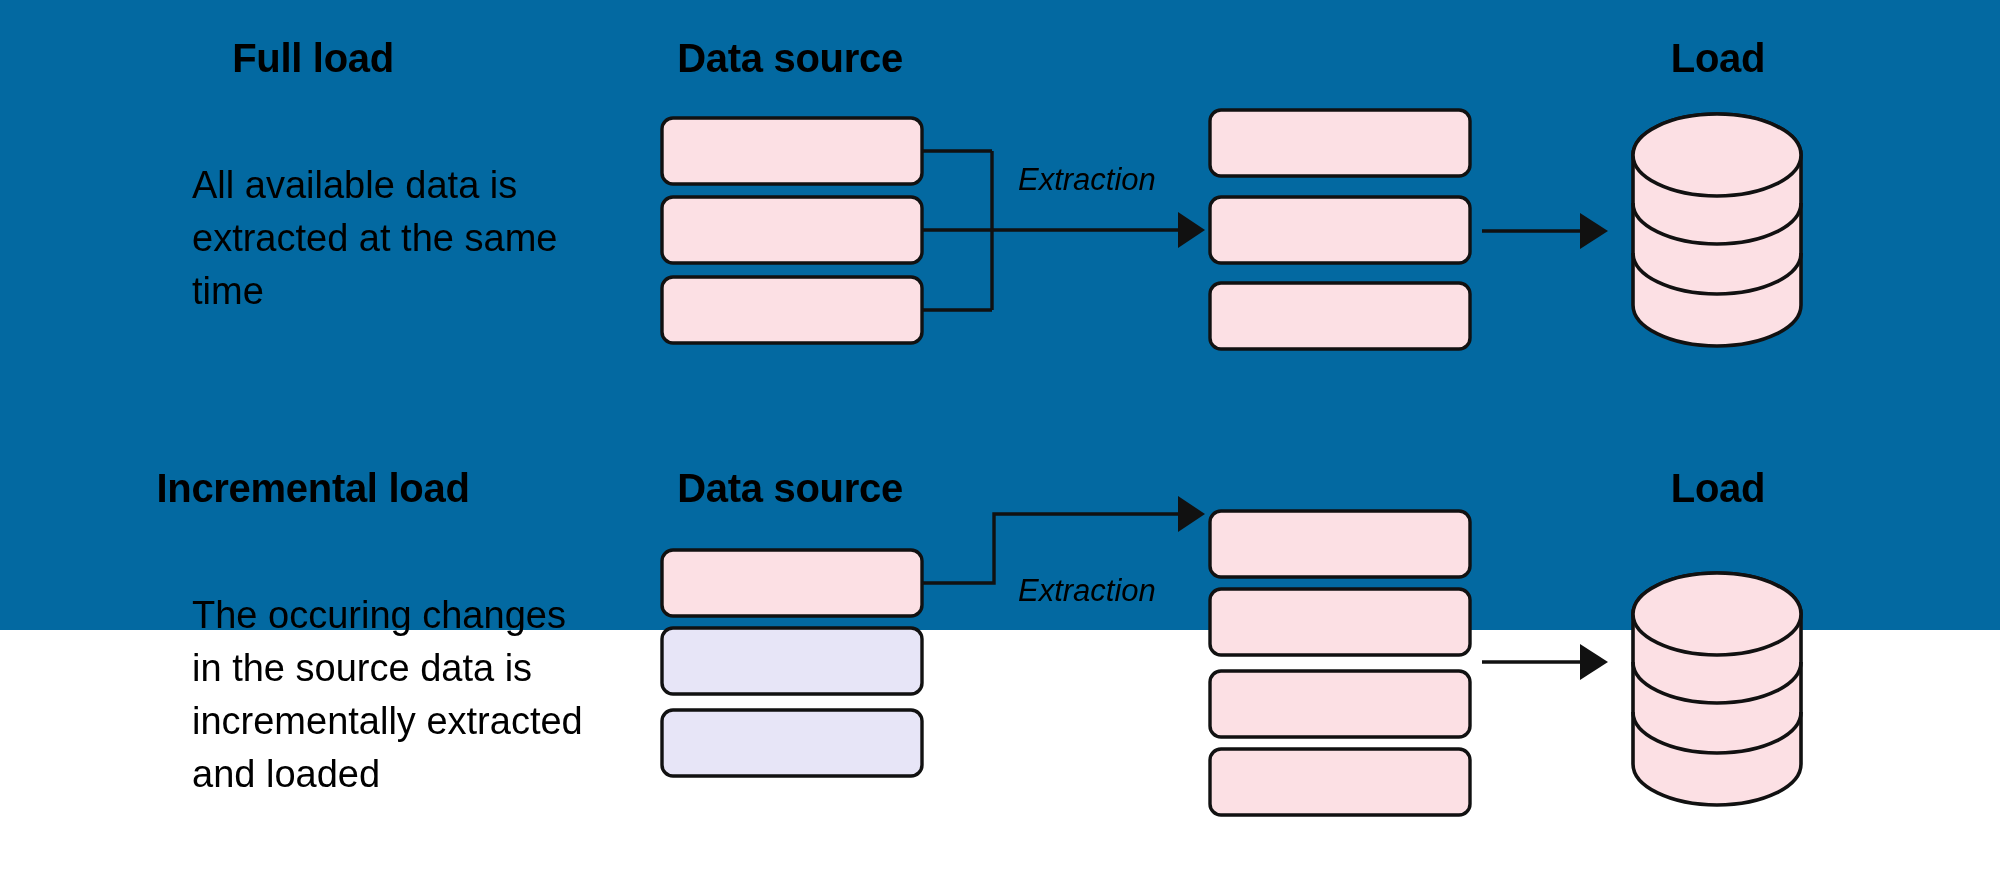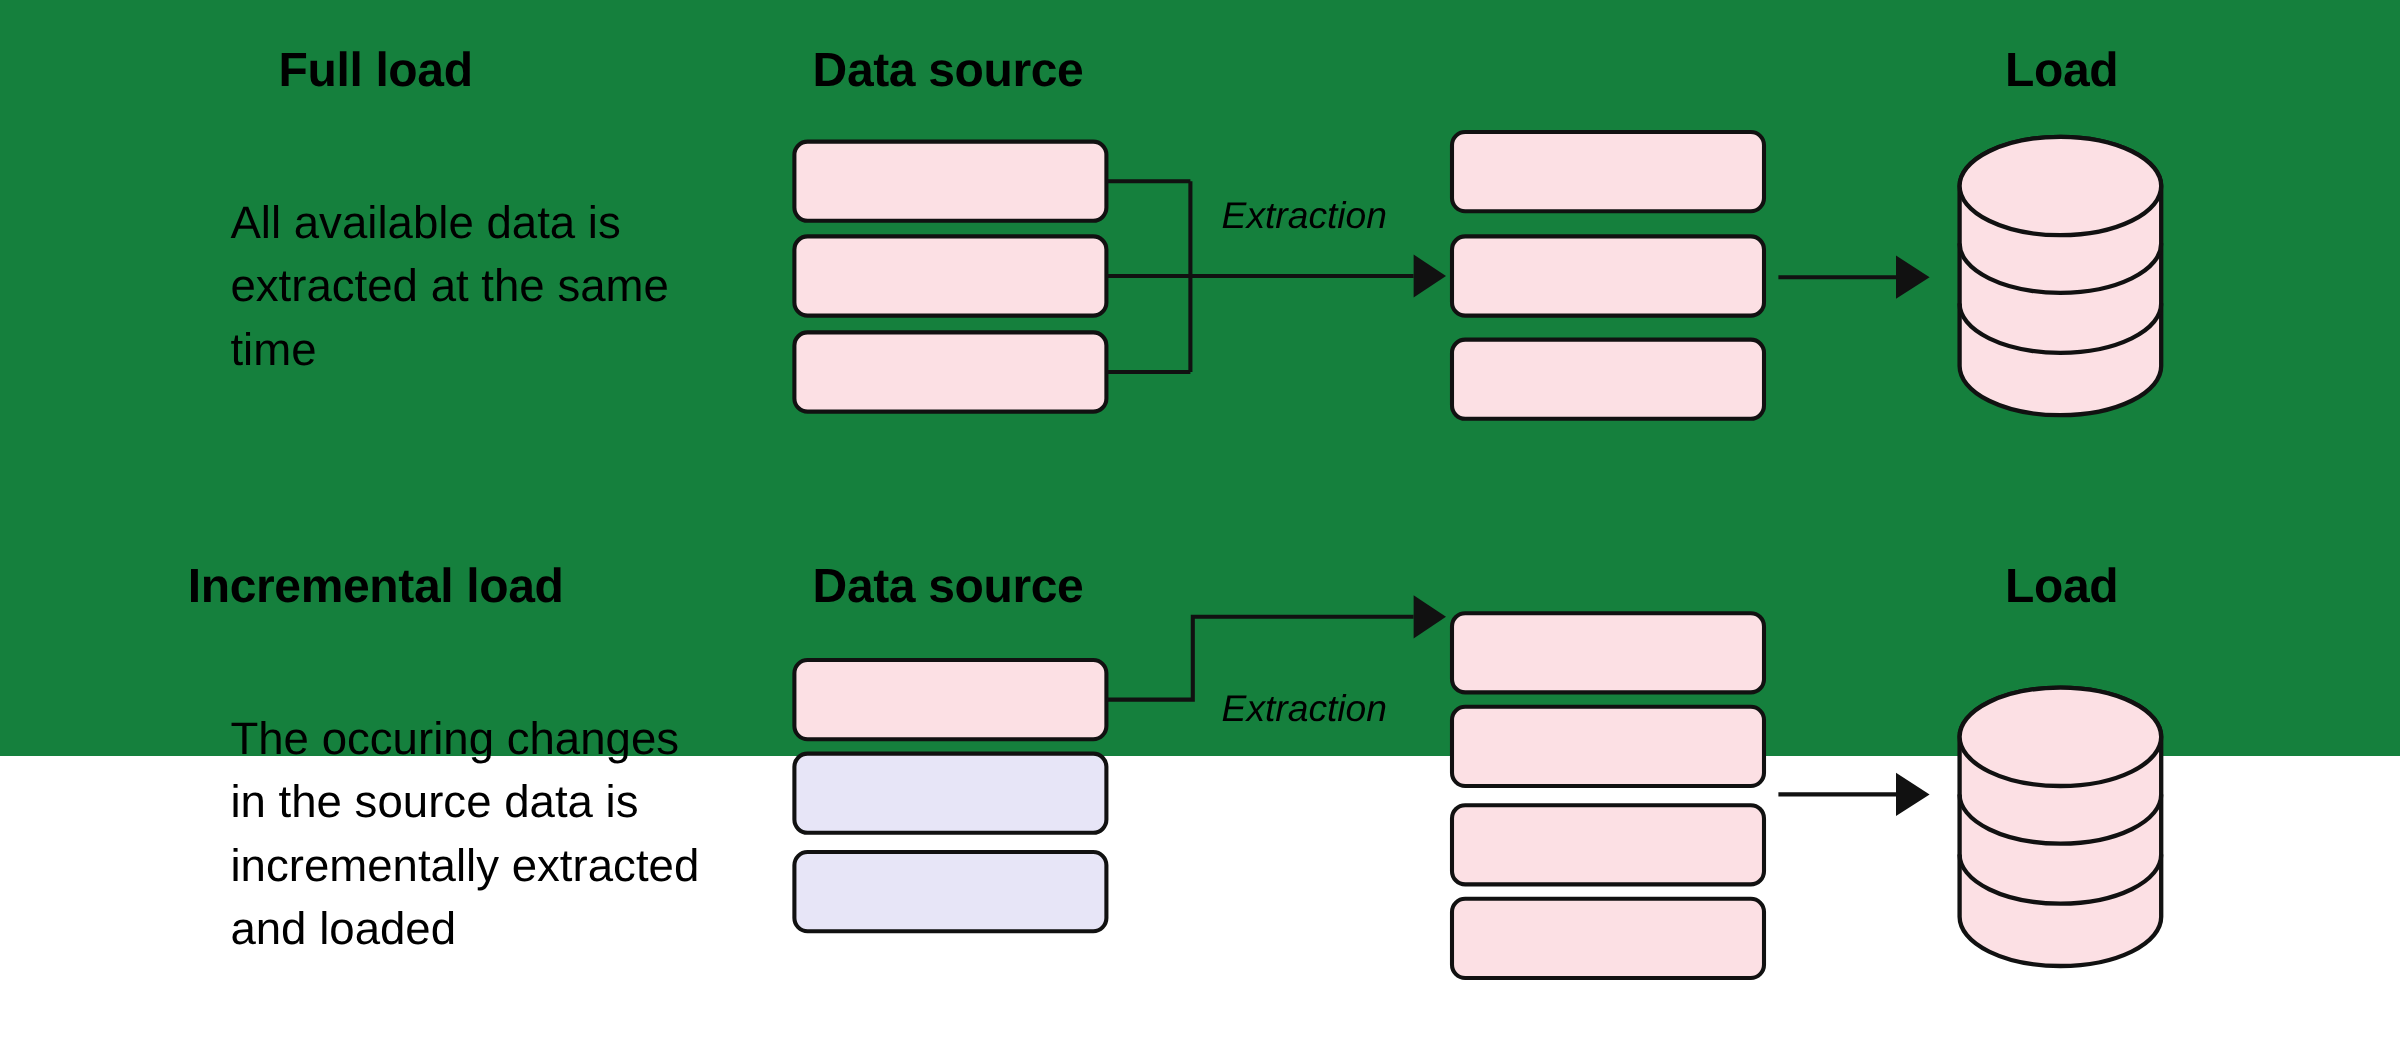--- a/index.html
+++ b/index.html
@@ -12,21 +12,21 @@
     width: 2000px;
     height: 883px;
     overflow: hidden;
     font-family: "Liberation Sans", "DejaVu Sans", sans-serif;
     color: #000000;
   }
   #diagram-root {
     position: relative;
     width: 2000px;
     height: 630px;
-    background: #15803d;
+    background: #0369a1;
   }
   svg.diagram {
     display: block;
     width: 2000px;
     height: 883px;
   }
   text {
     fill: #000000;
   }
   .section-title {

